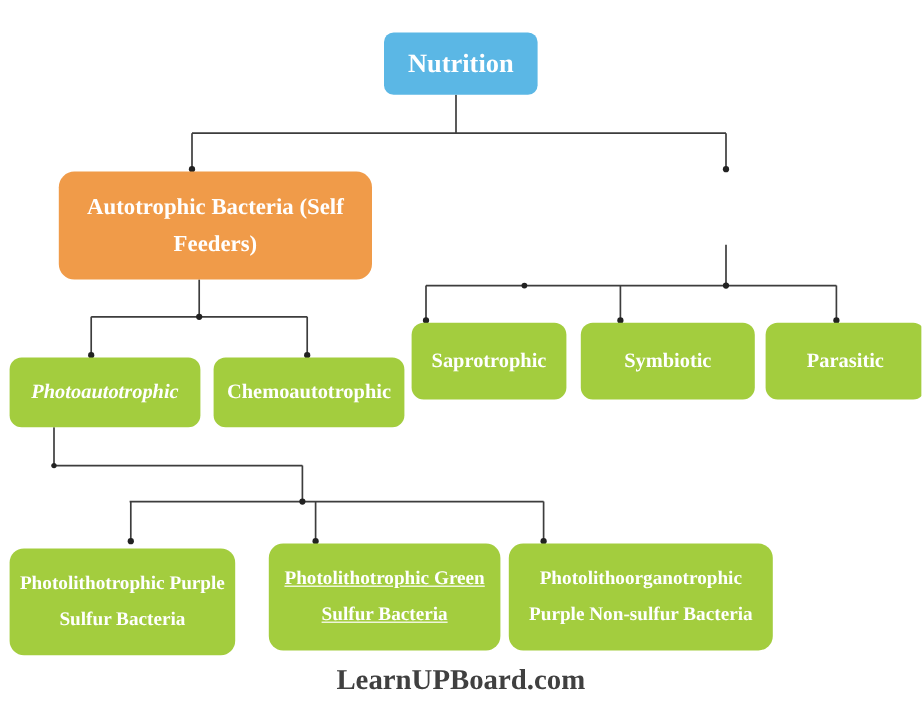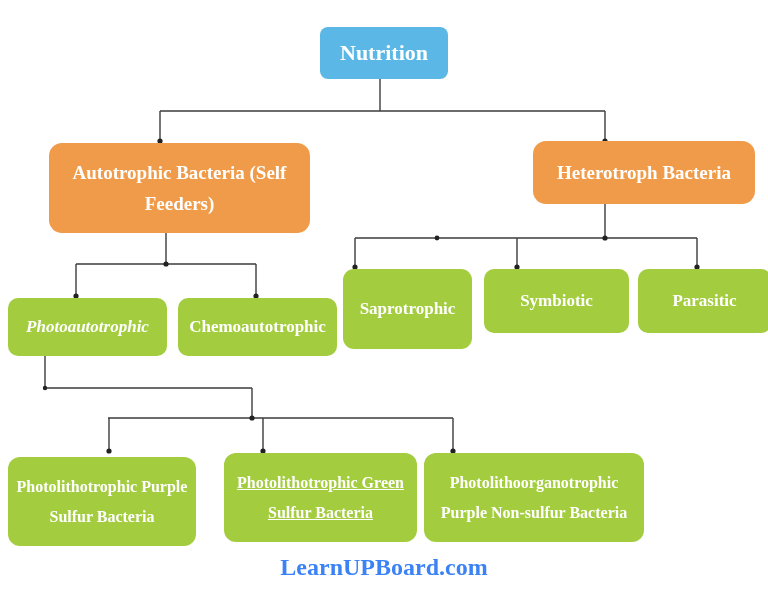--- a/index.html
+++ b/index.html
@@ -41,21 +41,21 @@
     border-radius:12px;
     font-size:16px;
     padding:0 6px;
     line-height:1.85;
   }
   #wires{position:absolute;left:0;top:0;pointer-events:none;}
   #footer{
     position:absolute;
     left:0;top:551px;width:768px;height:32px;
     display:flex;align-items:center;justify-content:center;
-    color:#3b82f6;
+    color:#404040;
     font-size:24px;
     font-weight:bold;
   }
 </style>
 </head>
 <body>
 
 <div id="canvas">
 
   <svg id="wires" width="768" height="590" viewBox="0 0 768 590">
@@ -89,33 +89,30 @@
   </svg>
 
   <div class="node node-root" style="left:320px;top:27px;width:128px;height:52px;">
     <span>Nutrition</span>
   </div>
 
   <div class="node node-branch" style="left:49px;top:143px;width:261px;height:90px;">
     <span>Autotrophic Bacteria (Self Feeders)</span>
   </div>
 
-  <div class="node node-branch" style="left:533px;top:141px;width:222px;height:63px;">
-    <span>Heterotroph Bacteria</span>
-  </div>
 
   <div class="node node-leaf" style="left:8px;top:298px;width:159px;height:58px;font-style:italic;">
     <span>Photoautotrophic</span>
   </div>
 
   <div class="node node-leaf" style="left:178px;top:298px;width:159px;height:58px;">
     <span>Chemoautotrophic</span>
   </div>
 
-  <div class="node node-leaf" style="left:343px;top:269px;width:129px;height:80px;border-radius:11px;">
+  <div class="node node-leaf" style="left:343px;top:269px;width:129px;height:64px;">
     <span>Saprotrophic</span>
   </div>
 
   <div class="node node-leaf" style="left:484px;top:269px;width:145px;height:64px;">
     <span>Symbiotic</span>
   </div>
 
   <div class="node node-leaf" style="left:638px;top:269px;width:133px;height:64px;">
     <span>Parasitic</span>
   </div>

